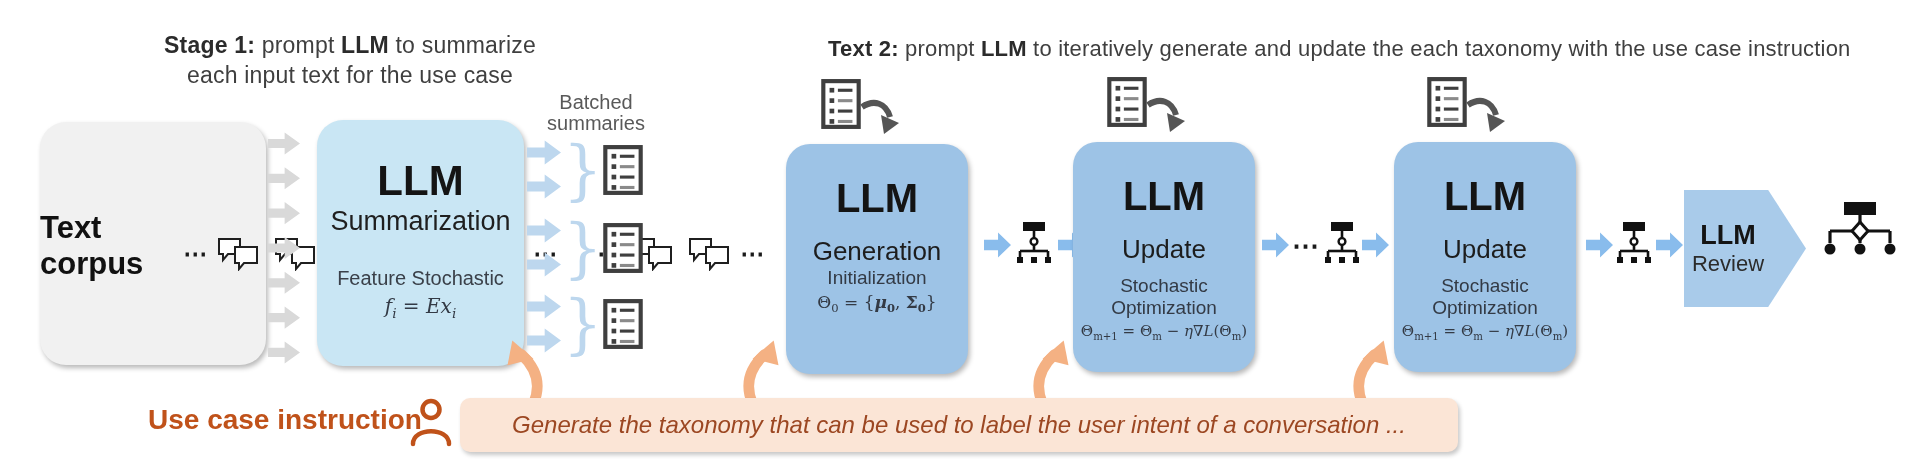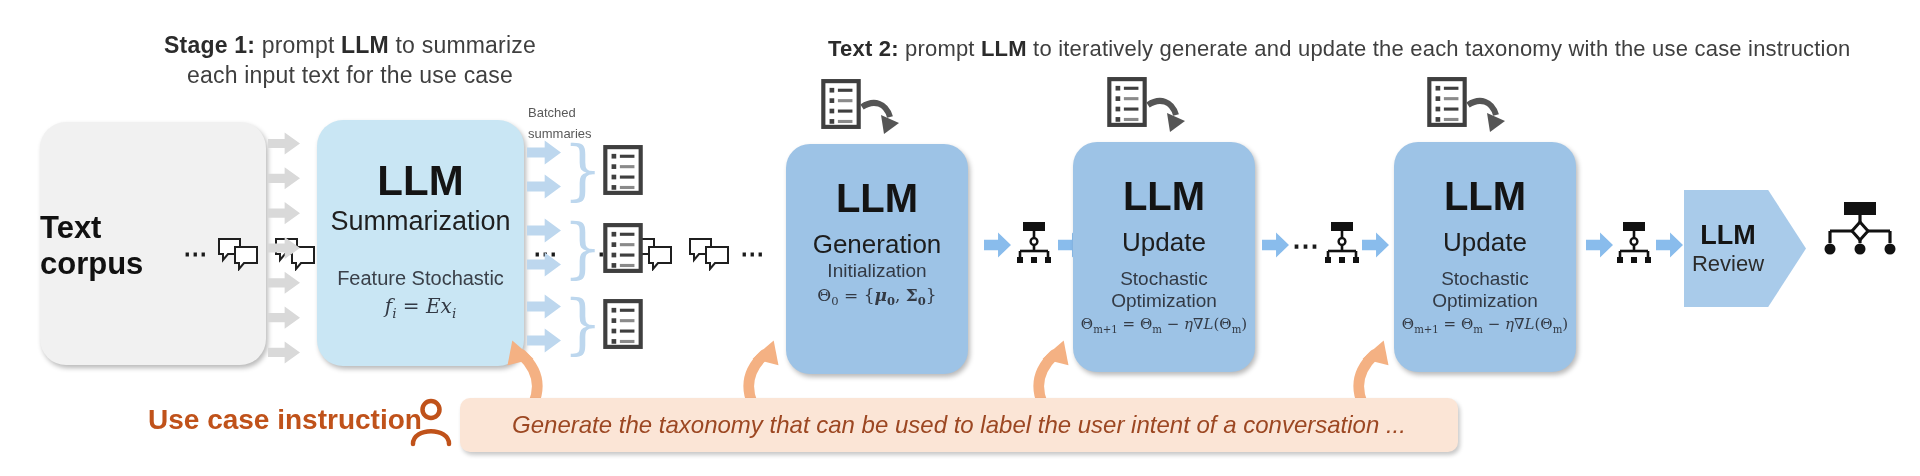--- a/index.html
+++ b/index.html
@@ -43,39 +43,39 @@
     display:flex; flex-direction:column; align-items:center; text-align:center;
   }
   .box-llm   { font-weight:bold; color:#141414; }
   #summ-box .box-llm { font-size:42px; margin-top:38px; line-height:46px; }
   #summ-box .box-sub { font-size:27px; color:#1f1f1f; margin-top:2px; }
   #summ-box .box-method { font-size:20px; color:#3a4049; margin-top:30px; }
   .formula { font-family:"DejaVu Serif", serif; color:#333a45; }
   #summ-box .formula { font-size:20px; margin-top:4px; }
 
   
-  #batched-label { left:528px; top:102px; width:136px; text-align:left;
-    font-size:13px; color:#595959; line-height:21px; }
+  #batched-label { left:528px; top:92px; width:136px; text-align:center;
+    font-size:20px; color:#595959; line-height:21px; }
   .out-group { position:absolute; display:flex; align-items:center; }
   .out-arrows { display:flex; flex-direction:column; gap:9px; }
   .out-arrows .barrow { width:34px; height:25px; }
   .brace { font-family:"DejaVu Serif", serif; font-size:62px; color:#bdd7ee;
     line-height:58px; margin-left:2px; transform:scaleY(1.05); }
 
   
   .doc-icon { width:42px; height:52px; }
 
   
   .s2-box {
     position:absolute; width:182px; height:230px; background:#9dc3e6;
     border-radius:24px; box-shadow:2px 3px 5px rgba(0,0,0,0.28);
     display:flex; flex-direction:column; align-items:center; text-align:center;
   }
   .s2-box .box-llm { font-size:40px; margin-top:32px; line-height:44px; }
-  .s2-box .box-sub { font-size:26px; color:#1d1d1d; margin-top:9px; }
+  .s2-box .box-sub { font-size:26px; color:#1d1d1d; margin-top:16px; }
   .s2-box .box-method { font-size:19px; color:#333a45; line-height:22px; }
   .s2-box .formula { font-size:17px; margin-top:3px; white-space:nowrap; }
   #update1-box .box-method, #update2-box .box-method { margin-top:10px; }
   #update1-box .formula, #update2-box .formula { font-size:15px; }
 
   .conn-dots { font-size:27px; font-weight:bold; color:#1a1a1a; }
   .s2-arrow { width:27px; height:26px; }
 
   
   #review-box {

